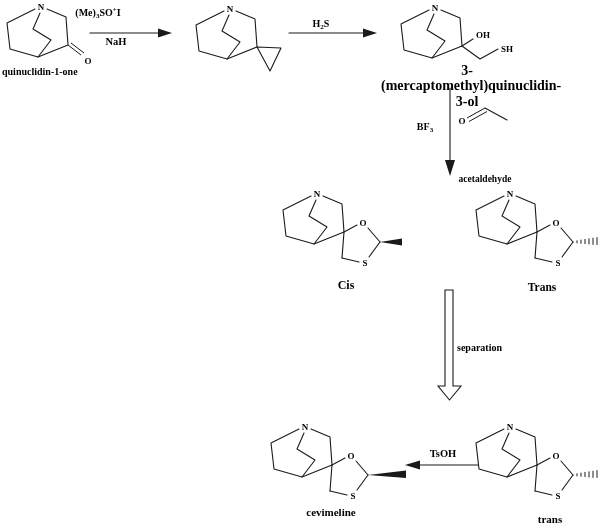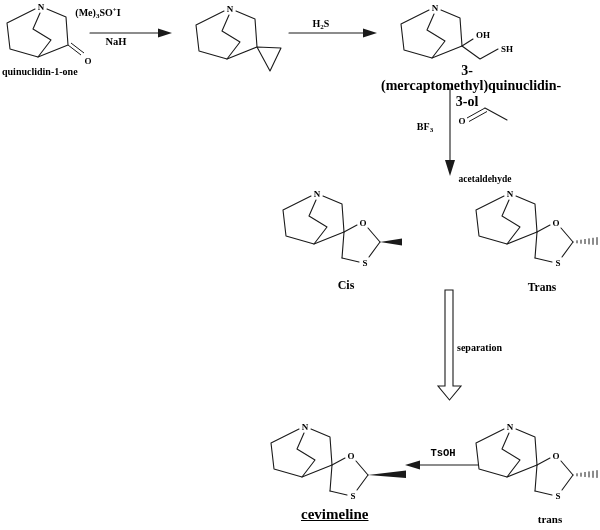--- a/index.html
+++ b/index.html
@@ -123,27 +123,27 @@
   <path class="bond" d="M74,52 L87,45"></path>
   <path class="bond" d="M98,48 L110,62"></path>
   <path class="bond" d="M110,62 L99,77"></path>
   <path class="bond" d="M89,82 L72,78"></path>
   <path class="bond" d="M72,78 L74,52"></path>
   <polygon class="fillshape" points="110,62 148,57.5 148,65"></polygon>
   <text class="atom" x="47" y="17" text-anchor="middle">N</text>
   <text class="atom" x="93" y="46" text-anchor="middle">O</text>
   <text class="atom" x="95" y="86" text-anchor="middle">S</text>
 </svg>
-<div class="txt ctr" style="left:301px;top:506px;width:60px;font-size:15px;text-decoration:underline;">cevimeline</div>
+<div class="txt ctr" style="left:301px;top:506px;width:60px;font-size:11px;">cevimeline</div>
 
 <svg style="left:405px;top:458px;" width="76" height="14" viewBox="0 0 76 14">
   <polygon class="fillshape" points="0,7 15,2.5 15,11.5"></polygon>
   <path class="bond" d="M14,7 L73,7"></path>
 </svg>
-<div class="txt ctr" style="left:426px;top:448px;width:34px;font-size:10.5px;font-family:Liberation Mono, monospace;">TsOH</div>
+<div class="txt ctr" style="left:426px;top:448px;width:34px;font-size:10.5px;">TsOH</div>
 
 <svg style="left:440px;top:413px;" width="165" height="100" viewBox="0 0 165 100">
   <g transform="translate(23,0)">
     <path class="bond" d="M53,16 L72,24 L74,52 L44,64 L16,56 L13,30 L41,16"></path>
     <path class="bond" d="M46,20 L39,36 L57,47 L44,64"></path>
     <path class="bond" d="M74,52 L87,45"></path>
     <path class="bond" d="M98,48 L110,62"></path>
     <path class="bond" d="M110,62 L99,77"></path>
     <path class="bond" d="M89,82 L72,78"></path>
     <path class="bond" d="M72,78 L74,52"></path>

